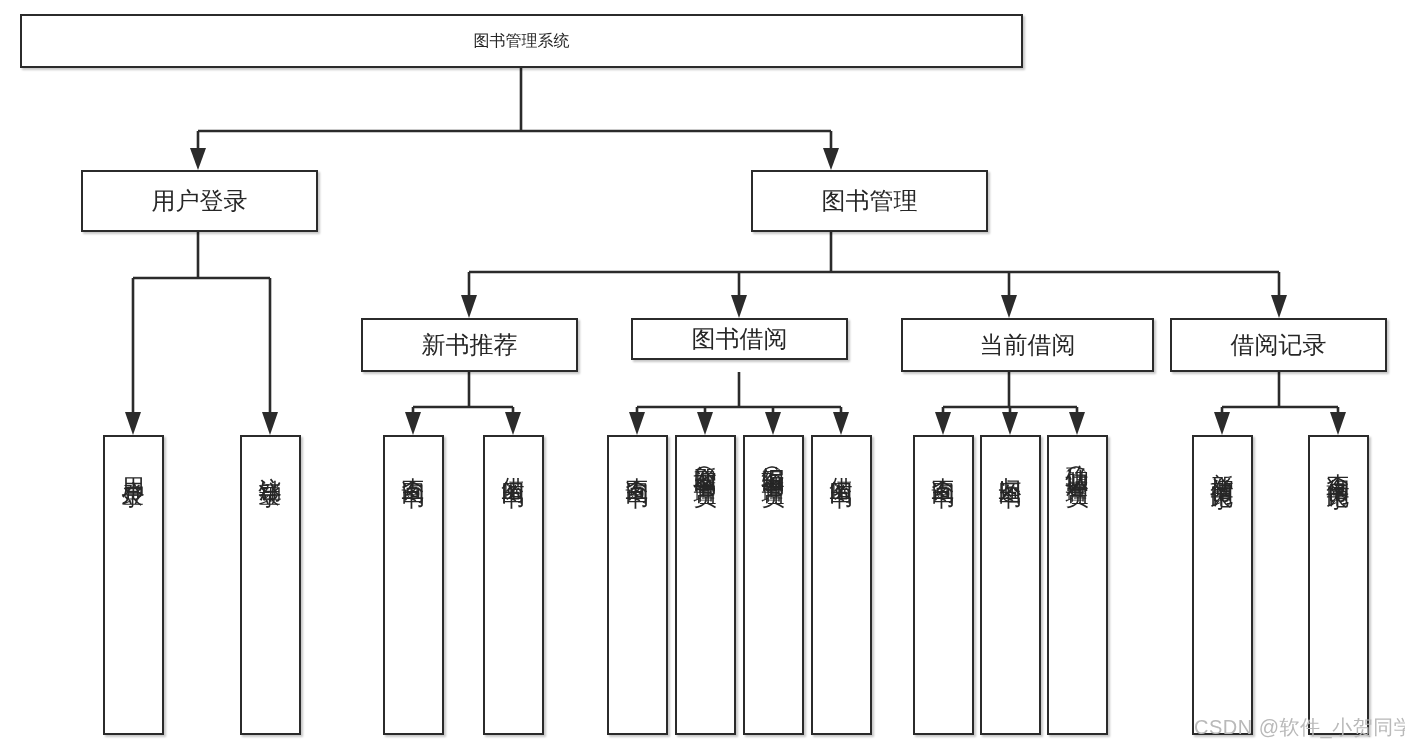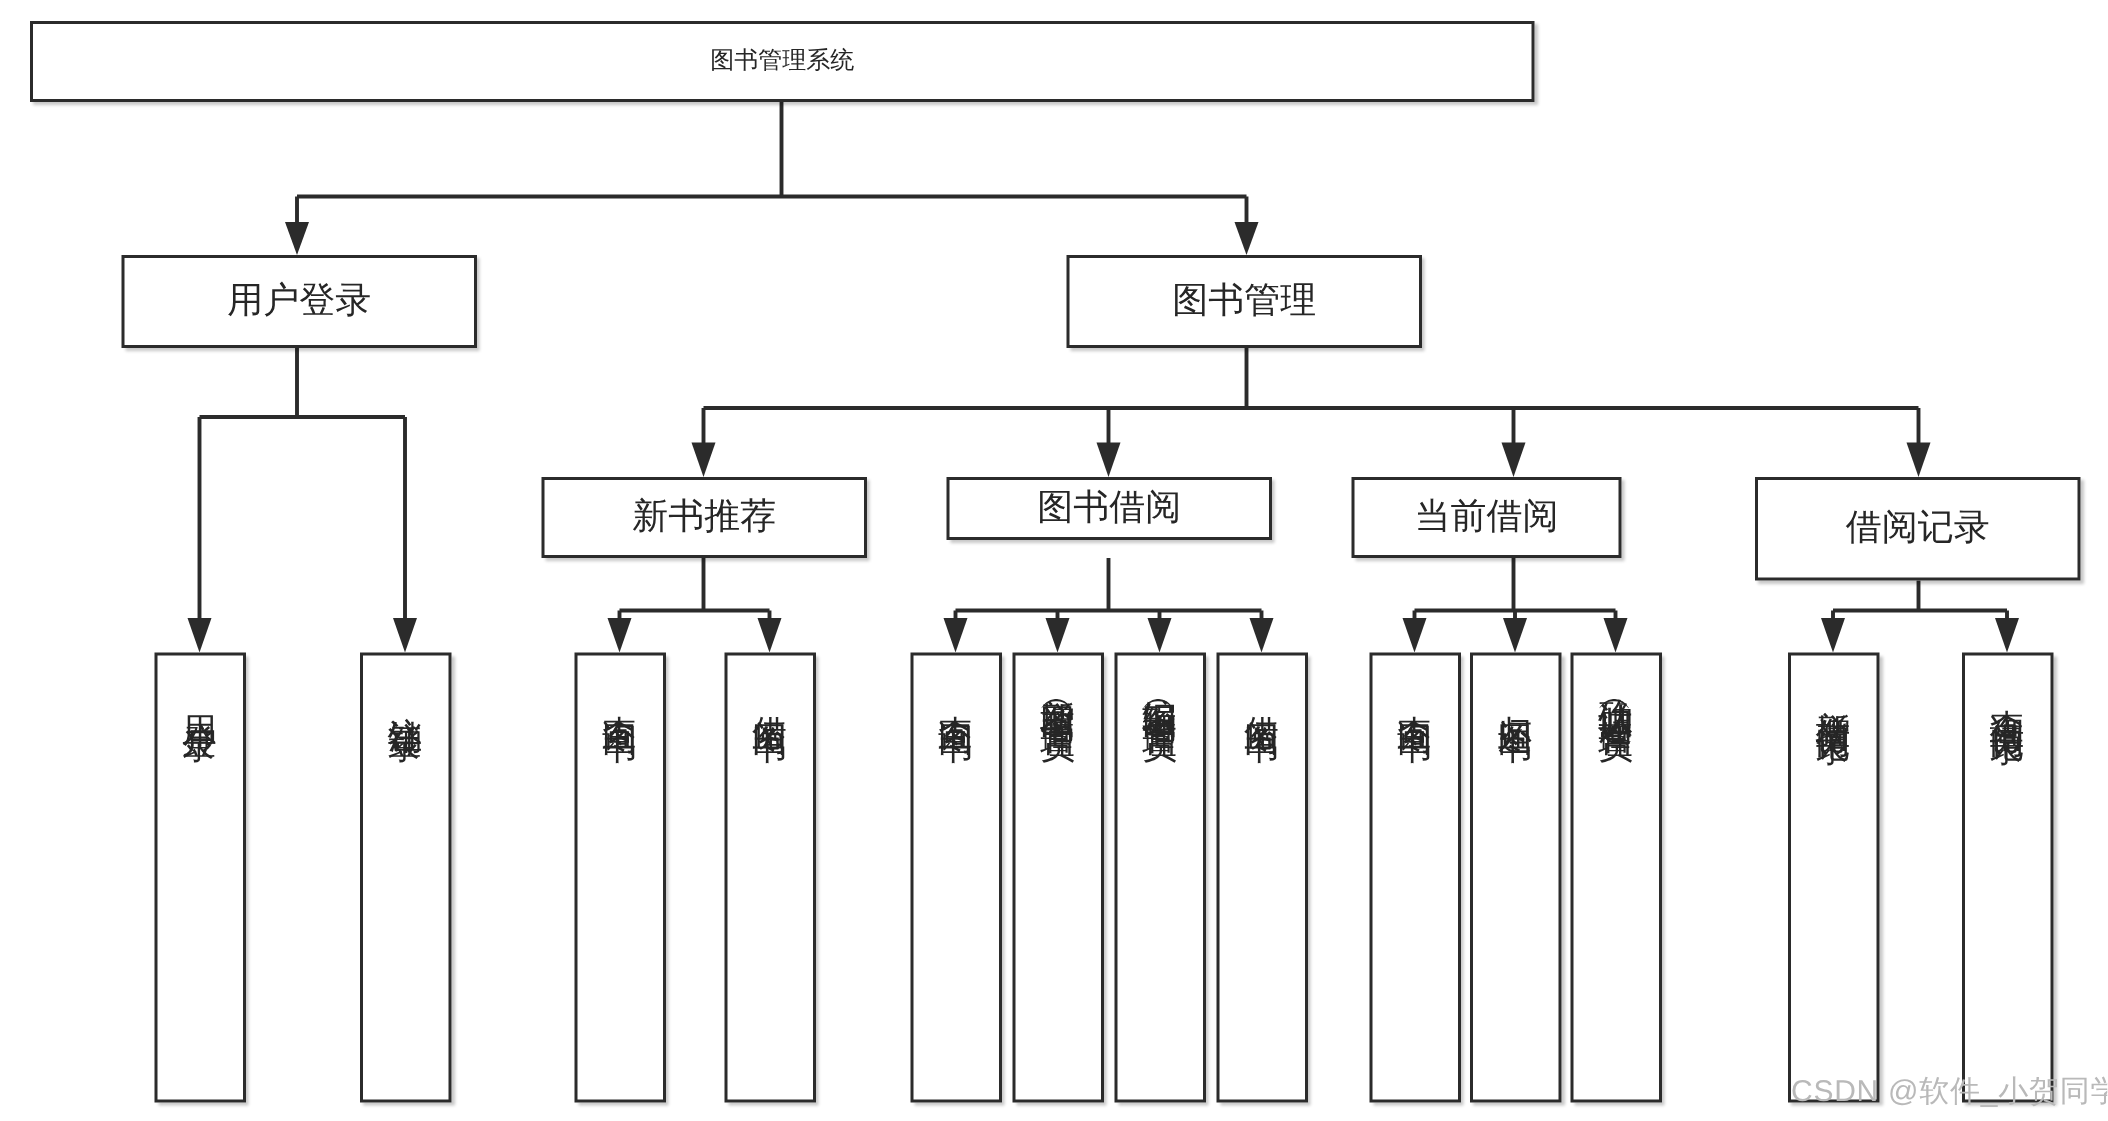--- a/index.html
+++ b/index.html
@@ -162,37 +162,37 @@
   </svg>
 
   <div class="node root" style="left:20px; top:14px; width:1003px; height:54px;">
     <span class="label">图书管理系统</span>
   </div>
 
   <div class="node branch" style="left:81px; top:170px; width:237px; height:62px;">
     <span class="label">用户登录</span>
   </div>
 
-  <div class="node branch" style="left:711px; top:170px; width:237px; height:62px;">
+  <div class="node branch" style="left:751px; top:170px; width:237px; height:62px;">
     <span class="label">图书管理</span>
   </div>
 
   <div class="node branch" style="left:361px; top:318px; width:217px; height:54px;">
     <span class="label">新书推荐</span>
   </div>
 
   <div class="node branch" style="left:631px; top:318px; width:217px; height:42px;">
     <span class="label">图书借阅</span>
   </div>
 
-  <div class="node branch" style="left:901px; top:318px; width:180px; height:54px;">
+  <div class="node branch" style="left:901px; top:318px; width:253px; height:54px;">
     <span class="label">当前借阅</span>
   </div>
 
-  <div class="node branch" style="left:1170px; top:318px; width:217px; height:69px;">
+  <div class="node branch" style="left:1170px; top:318px; width:217px; height:54px;">
     <span class="label">借阅记录</span>
   </div>
 
   <div class="node leaf" style="left:103px; top:435px; width:61px; height:300px;">
     <span class="label">用户登录</span>
   </div>
 
   <div class="node leaf" style="left:240px; top:435px; width:61px; height:300px;">
     <span class="label">注销登录</span>
   </div>

